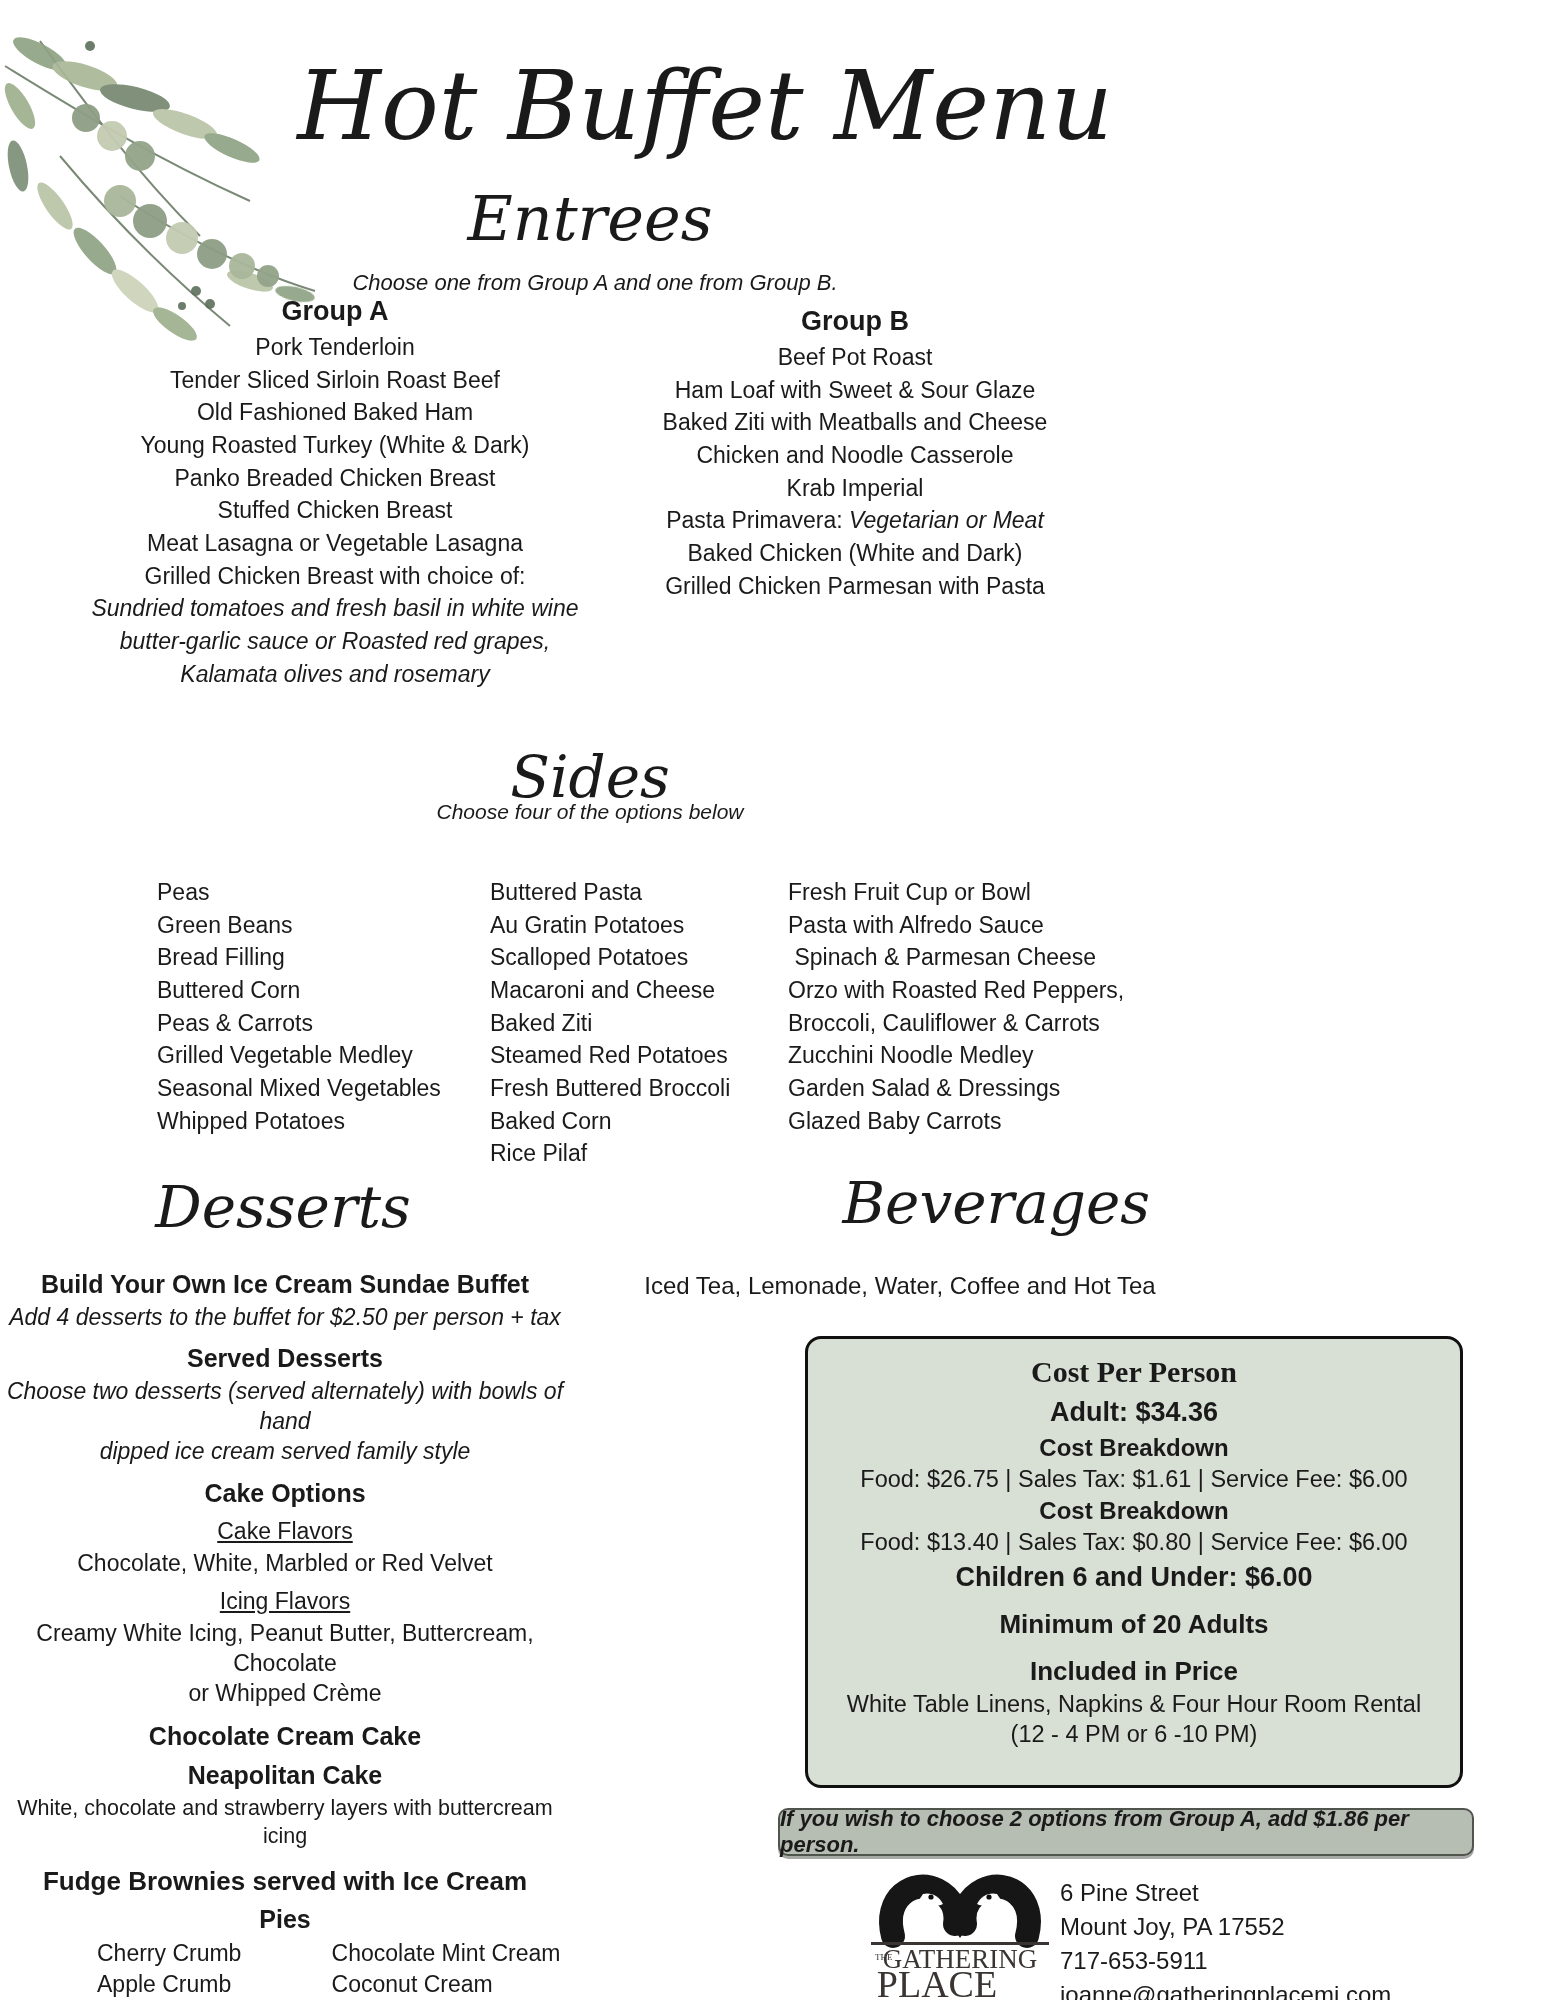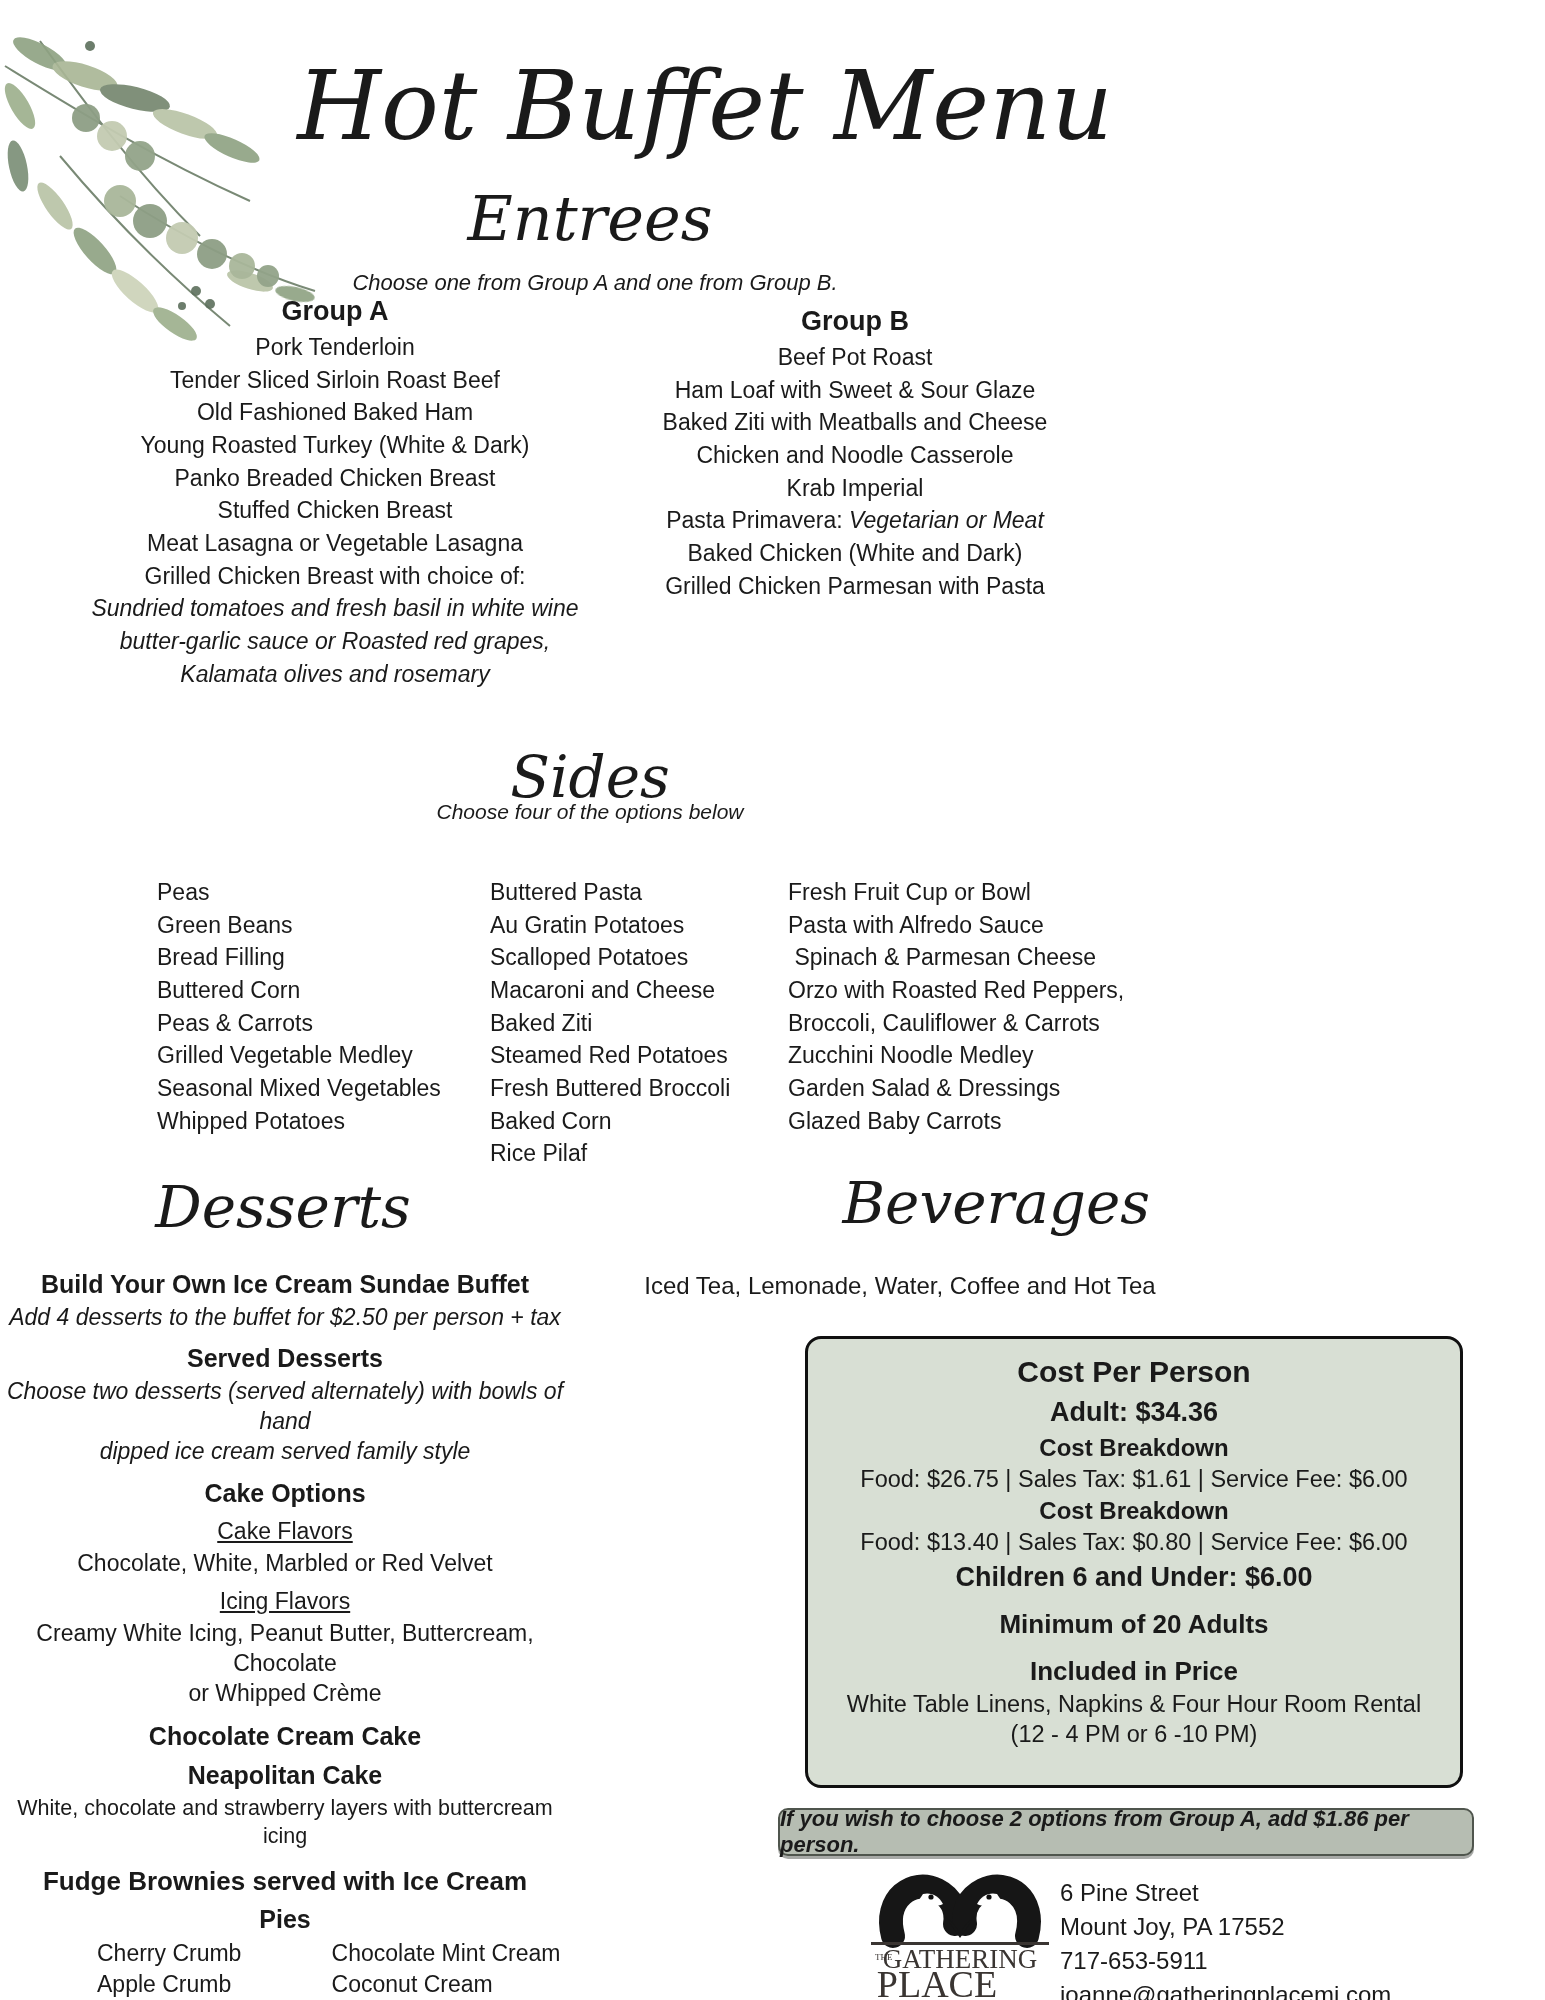--- a/index.html
+++ b/index.html
@@ -17,21 +17,21 @@
   
   .desserts-flow{font-size:23px;line-height:1.3;}
   .desserts-flow .h{font-weight:bold;font-size:25px;margin:10px 0 2px;}
   .desserts-flow .u{text-decoration:underline;margin:8px 0 2px;}
   .desserts-flow .it{font-style:italic;margin:2px 0;}
   .desserts-flow .sm{font-size:21.5px;margin:4px 0 2px;}
   .desserts-flow .big{font-weight:bold;font-size:26px;margin:14px 0 2px;}
   
   .cost-box{background:#d8dfd4;border:3px solid #101010;border-radius:16px;
             text-align:center;padding:10px 8px;box-sizing:border-box;}
-  .cost-box .t{font-weight:bold;font-size:30px;margin:6px 0 8px;}
+  .cost-box .t{font-weight:bold;font-size:30px;margin:6px 0 8px;font-family:Liberation Serif, serif;}
   .cost-box .b1{font-weight:bold;font-size:27px;margin:6px 0;}
   .cost-box .b2{font-weight:bold;font-size:24px;margin:4px 0;}
   .cost-box .r{font-size:23.5px;margin:3px 0;}
   .cost-box .sp{margin-top:16px;}
   .note-bar{background:#b6bdb2;border:2px solid #4f554d;border-radius:10px;
             box-shadow:0 3px 0 rgba(60,65,58,.45);display:flex;align-items:center;justify-content:center;
             font-weight:bold;font-style:italic;font-size:22px;}
   .addr{font-size:24px;line-height:1.42;}
   .pies-row{display:flex;gap:62px;text-align:left;margin-left:92px;margin-top:2px;}
   .date-note{font-size:17px;color:#ef4444;}

